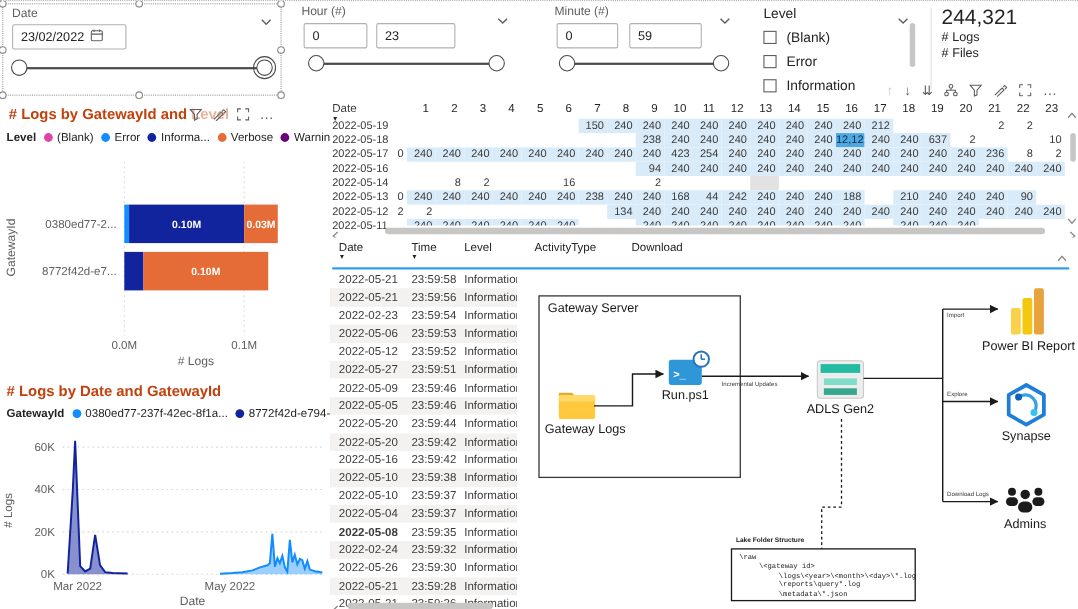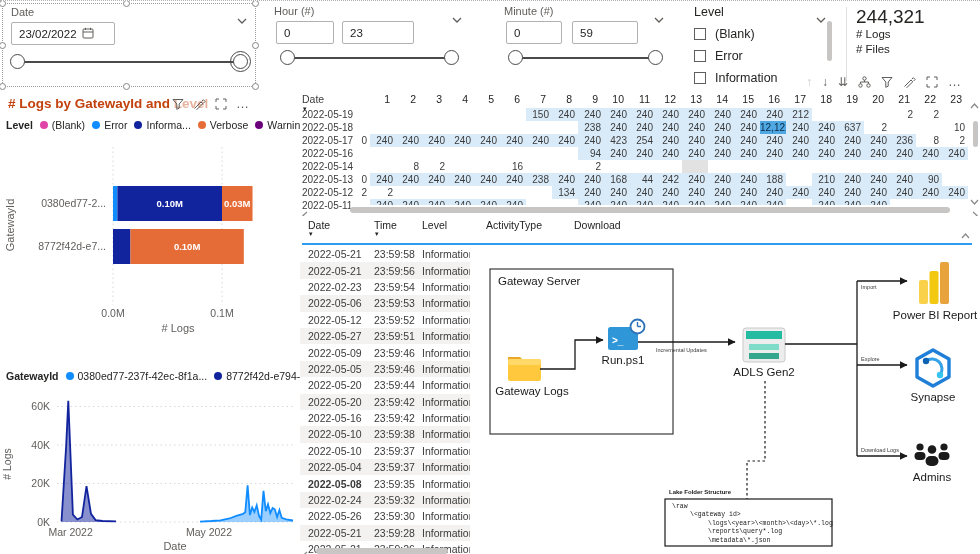--- a/index.html
+++ b/index.html
@@ -673,20 +673,21 @@
           <div class="lt-c"></div>
         </div>
       </div>
     <span class="chev" style="left:2px;top:327px;z-index:4"><svg width="6" height="9">
           <polyline points="5,1 1,4.5 5,8" fill="none" stroke="#888" stroke-width="1.2"></polyline>
         </svg></span>
     <div class="sb" style="left:16px;bottom:1px;height:6px;width:132px;z-index:4"></div>
   </div>
 
   <div class="panel" id="area-panel" style="left:0;top:345px;width:300px;height:209px">
+    <div class="chart-title" style="left:6px;top:2px"># Logs by Date and GatewayId</div>
     <div class="legend" id="area-legend" style="left:6px;top:24px;right:0">
         <span class="lt">GatewayId</span>
         <span class="litem">
           <span class="dot" style="background: rgb(17, 141, 255);"></span>
           <span>0380ed77-237f-42ec-8f1a...</span>
         </span>
         <span class="litem">
           <span class="dot" style="background: rgb(18, 35, 158);"></span>
           <span>8772f42d-e794-4...</span>
         </span>

